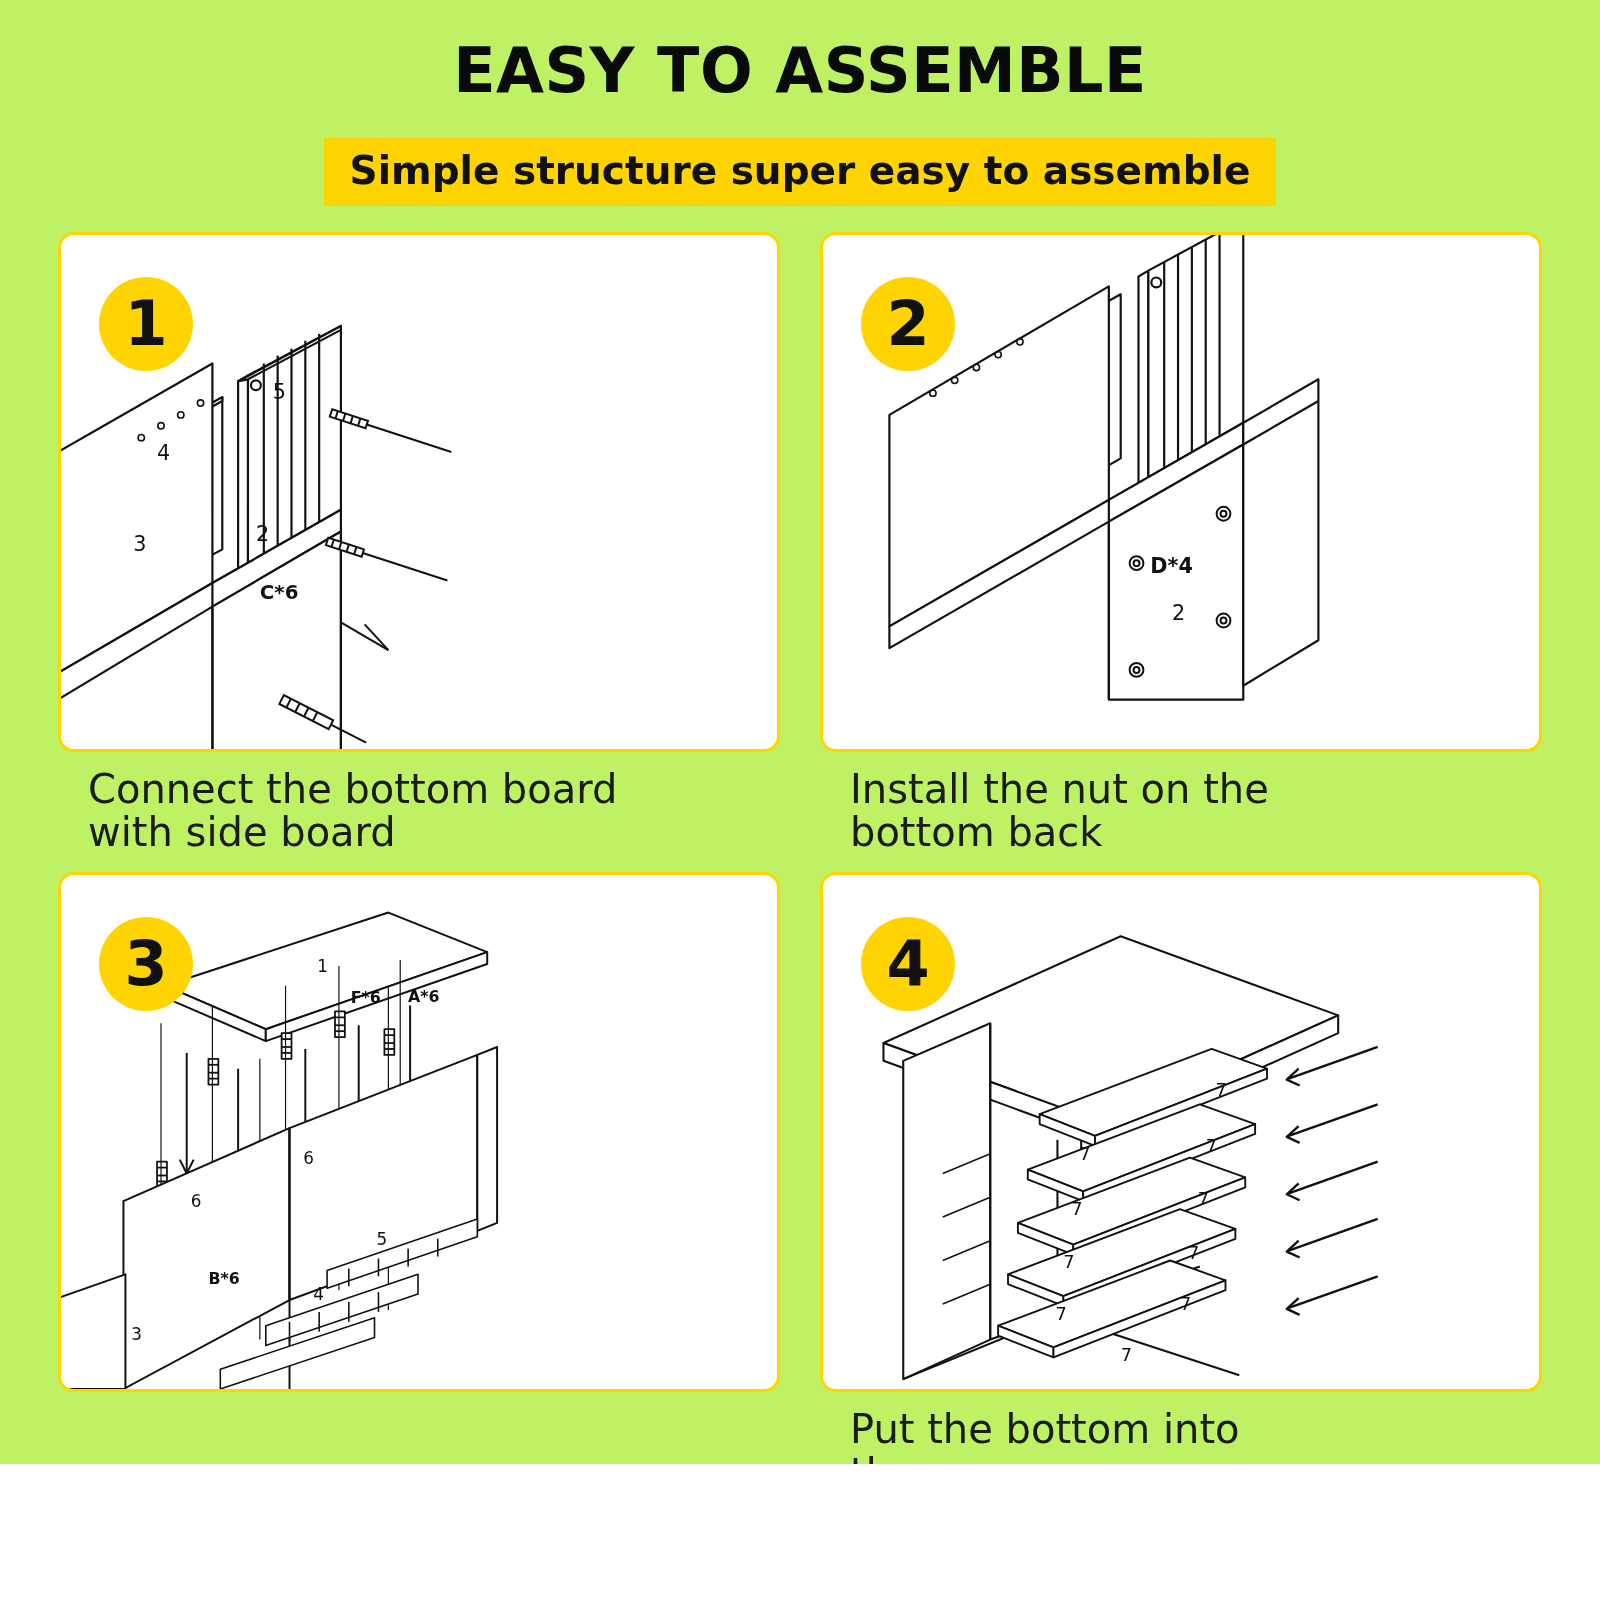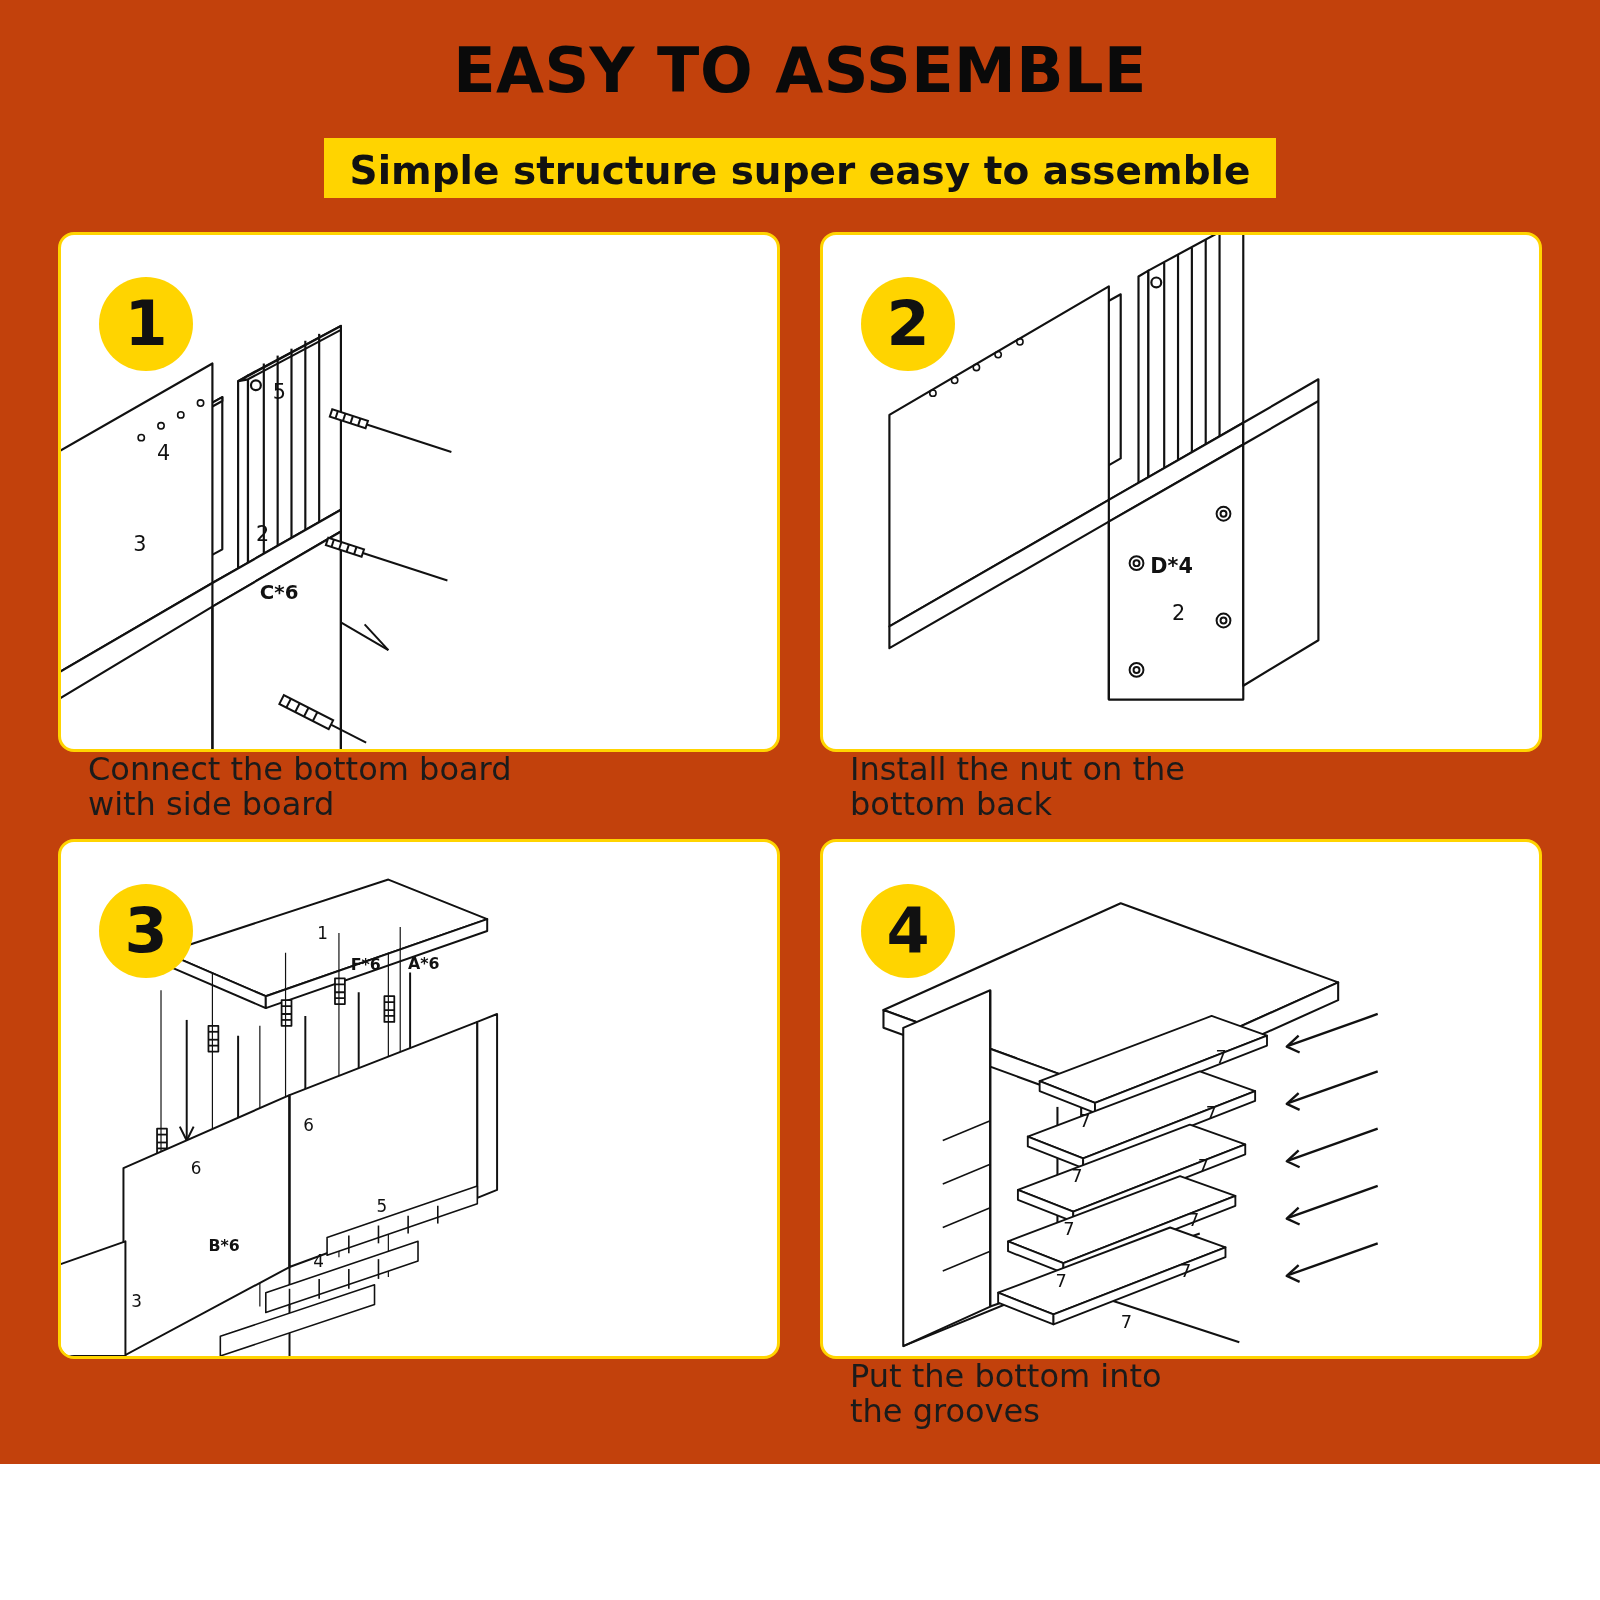--- a/index.html
+++ b/index.html
@@ -8,21 +8,21 @@
     padding: 0;
     width: 1600px;
     height: 1600px;
     background: #ffffff;
     font-family: "DejaVu Sans", "Liberation Sans", sans-serif;
   }
   #page {
     position: relative;
     width: 1600px;
     height: 1464px;
-    background: #c2410c;
+    background: #bef264;
     overflow: hidden;
   }
   
   .title {
     position: absolute;
     top: 34px;
     left: 0;
     width: 1600px;
     text-align: center;
     font-size: 62px;
@@ -37,21 +37,21 @@
     left: 0;
     width: 1600px;
     text-align: center;
   }
   .subtitle {
     display: inline-block;
     background: #ffd400;
     color: #111111;
     font-size: 39px;
     font-weight: 700;
-    padding: 13px 26px 8px 26px;
+    padding: 13px 26px 16px 26px;
     line-height: 1;
   }
   
   .grid {
     position: absolute;
     top: 232px;
     left: 58px;
     width: 1484px;
     display: grid;
     grid-template-columns: 722px 722px;
@@ -79,23 +79,24 @@
     color: #111;
     font-size: 62px;
     font-weight: 800;
     display: flex;
     align-items: center;
     justify-content: center;
     z-index: 5;
     line-height: 1;
   }
   .caption {
+    margin-top: 16px;
     padding-left: 30px;
     padding-right: 6px;
-    font-size: 32px;
+    font-size: 40px;
     line-height: 1.08;
     color: #1b1b1b;
     font-family: "DejaVu Sans", "Liberation Sans", sans-serif;
     font-weight: 400;
     white-space: pre-line;
   }
   .art { position: absolute; inset: 0; }
   .art svg { display: block; width: 100%; height: 100%; }
   .lbl {
     font-family: "DejaVu Sans", "Liberation Sans", sans-serif;

